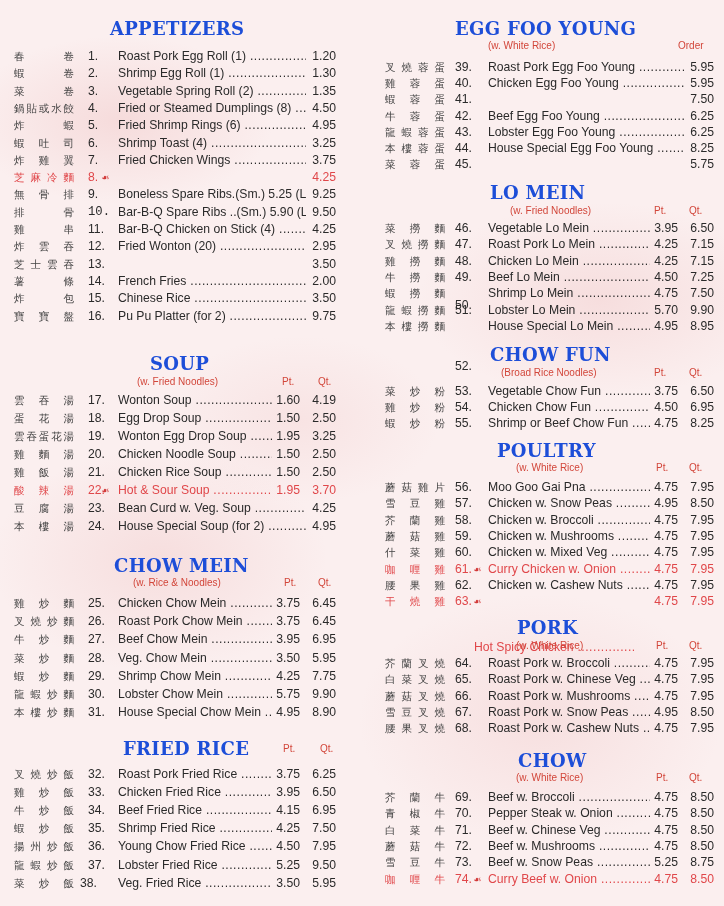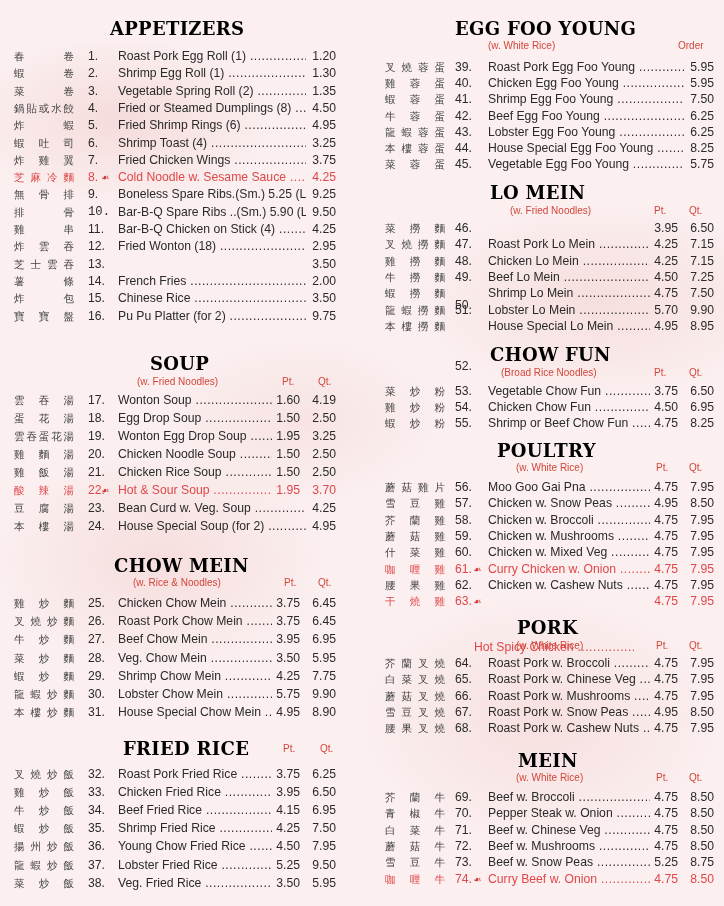--- a/index.html
+++ b/index.html
@@ -17,21 +17,21 @@
       radial-gradient(ellipse 240px 160px at 160px 560px, rgba(230,160,160,0.22), transparent 70%),
       radial-gradient(ellipse 260px 180px at 540px 720px, rgba(230,160,160,0.2), transparent 70%),
       radial-gradient(ellipse 200px 120px at 300px 420px, rgba(235,180,180,0.2), transparent 70%),
       #fbefef;
   }
   .col { position: absolute; top: 0; z-index: 1; }
   .col-left { left: 0; width: 362px; }
   .col-right { left: 362px; width: 362px; }
   .sec-title {
     position: absolute; font-family: "DejaVu Serif", "Liberation Serif", serif;
-    font-weight: bold; color: #000000; font-size: 18px; letter-spacing: 0.3px;
+    font-weight: bold; color: #1d4ed8; font-size: 18px; letter-spacing: 0.3px;
     white-space: nowrap;
   }
   .sec-sub {
     position: absolute; font-size: 10px; color: #d2463a; white-space: nowrap;
   }
   .colhdr {
     position: absolute; font-size: 10px; color: #d2463a; white-space: nowrap;
   }
   .row {
     position: absolute; left: 0; width: 362px; height: 17px;
@@ -133,21 +133,20 @@
     </div>
     <div class="row spicy" style="top: 169.1px;">
       <div class="cn">
         <span>芝</span>
         <span>麻</span>
         <span>冷</span>
         <span>麵</span>
       </div>
       <span class="num" style="left: 88px;">8.</span>
       <span class="pep" style="left: 101px; transform: rotate(180deg) scaleY(-1);">❧</span>
-      <span class="name" style="left: 118px; width: 188px;">Cold Noodle w. Sesame Sauce</span>
       <span class="p2" style="right: 26px;">4.25</span>
     </div>
     <div class="row" style="top: 186.4px;">
       <div class="cn">
         <span>無</span>
         <span>骨</span>
         <span>排</span>
       </div>
       <span class="num" style="left: 88px;">9.</span>
       <span class="name nodots" style="left: 118px; width: 188px;">Boneless Spare Ribs.(Sm.) 5.25  (Lg.)</span>
@@ -171,21 +170,21 @@
       <span class="name" style="left: 118px; width: 188px;">Bar-B-Q Chicken on Stick (4)</span>
       <span class="p2" style="right: 26px;">4.25</span>
     </div>
     <div class="row" style="top: 238.3px;">
       <div class="cn">
         <span>炸</span>
         <span>雲</span>
         <span>吞</span>
       </div>
       <span class="num" style="left: 88px;">12.</span>
-      <span class="name" style="left: 118px; width: 188px;">Fried Wonton (18)</span>
+      <span class="name" style="left: 118px; width: 188px;">Fried Wonton (20)</span>
       <span class="p2" style="right: 26px;">2.95</span>
     </div>
     <div class="row" style="top: 255.6px;">
       <div class="cn">
         <span>芝</span>
         <span>士</span>
         <span>雲</span>
         <span>吞</span>
       </div>
       <span class="num" style="left: 88px;">13.</span>
@@ -467,21 +466,21 @@
       <span class="name" style="left: 118px; width: 154px;">Lobster Fried Rice</span>
       <span class="p1" style="right: 62px;">5.25</span>
       <span class="p2" style="right: 26px;">9.50</span>
     </div>
     <div class="row" style="top: 874.6px;">
       <div class="cn">
         <span>菜</span>
         <span>炒</span>
         <span>飯</span>
       </div>
-      <span class="num" style="left: 88px; text-align: center;">38.</span>
+      <span class="num" style="left: 80px; text-align: center;">38.</span>
       <span class="name" style="left: 118px; width: 154px;">Veg. Fried Rice</span>
       <span class="p1" style="right: 62px;">3.50</span>
       <span class="p2" style="right: 26px;">5.95</span>
     </div>
   </div>
 <div class="col col-right" id="col-right">
     <div class="sec-title" style="left: 93px; top: 18px;">EGG FOO YOUNG</div>
     <div class="sec-sub" style="left: 126px; top: 40px;">(w. White Rice)</div>
     <div class="colhdr" style="left: 316px; top: 40px;">Order</div>
     <div class="row" style="top: 59px;">
@@ -505,21 +504,20 @@
       <span class="name" style="left: 126px; width: 196px;">Chicken Egg Foo Young</span>
       <span class="p2" style="right: 10px;">5.95</span>
     </div>
     <div class="row" style="top: 91.4px;">
       <div class="cn" style="left: 23px;">
         <span>蝦</span>
         <span>蓉</span>
         <span>蛋</span>
       </div>
       <span class="num" style="left: 93px;">41.</span>
-      <span class="name" style="left: 126px; width: 196px;">Shrimp Egg Foo Young</span>
       <span class="p2" style="right: 10px;">7.50</span>
     </div>
     <div class="row" style="top: 107.6px;">
       <div class="cn" style="left: 23px;">
         <span>牛</span>
         <span>蓉</span>
         <span>蛋</span>
       </div>
       <span class="num" style="left: 93px;">42.</span>
       <span class="name" style="left: 126px; width: 196px;">Beef Egg Foo Young</span>
@@ -547,34 +545,34 @@
       <span class="name" style="left: 126px; width: 196px;">House Special Egg Foo Young</span>
       <span class="p2" style="right: 10px;">8.25</span>
     </div>
     <div class="row" style="top: 156.2px;">
       <div class="cn" style="left: 23px;">
         <span>菜</span>
         <span>蓉</span>
         <span>蛋</span>
       </div>
       <span class="num" style="left: 93px;">45.</span>
-      <span class="name" style="left: 126px; width: 196px;">Vegetable Egg Foo Young</span>
       <span class="p2" style="right: 10px;">5.75</span>
     </div>
     <div class="sec-title" style="left: 128px; top: 182px;">LO MEIN</div>
     <div class="sec-sub" style="left: 148px; top: 205px;">(w. Fried Noodles)</div>
     <div class="colhdr" style="left: 292px; top: 205px;">Pt.</div>
     <div class="colhdr" style="left: 327px; top: 205px;">Qt.</div>
     <div class="row" style="top: 220px;">
       <div class="cn" style="left: 23px;">
         <span>菜</span>
         <span>撈</span>
         <span>麵</span>
       </div>
       <span class="num" style="left: 93px;">46.</span>
+      <span class="name" style="left: 126px; width: 162px;">Vegetable Lo Mein</span>
       <span class="p1" style="right: 46px;">3.95</span>
       <span class="p2" style="right: 10px;">6.50</span>
     </div>
     <div class="row" style="top: 236.3px;">
       <div class="cn" style="left: 23px;">
         <span>叉</span>
         <span>燒</span>
         <span>撈</span>
         <span>麵</span>
       </div>
@@ -829,21 +827,21 @@
         <span>腰</span>
         <span>果</span>
         <span>叉</span>
         <span>燒</span>
       </div>
       <span class="num" style="left: 93px;">68.</span>
       <span class="name" style="left: 126px; width: 162px;">Roast Pork w. Cashew  Nuts</span>
       <span class="p1" style="right: 46px;">4.75</span>
       <span class="p2" style="right: 10px;">7.95</span>
     </div>
-    <div class="sec-title" style="left: 156px; top: 750px;">MEIN</div>
+    <div class="sec-title" style="left: 156px; top: 750px;">CHOW</div>
     <div class="sec-sub" style="left: 154px; top: 772px;">(w. White Rice)</div>
     <div class="colhdr" style="left: 294px; top: 772px;">Pt.</div>
     <div class="colhdr" style="left: 327px; top: 772px;">Qt.</div>
     <div class="row" style="top: 789px;">
       <div class="cn" style="left: 23px;">
         <span>芥</span>
         <span>蘭</span>
         <span>牛</span>
       </div>
       <span class="num" style="left: 93px;">69.</span>

